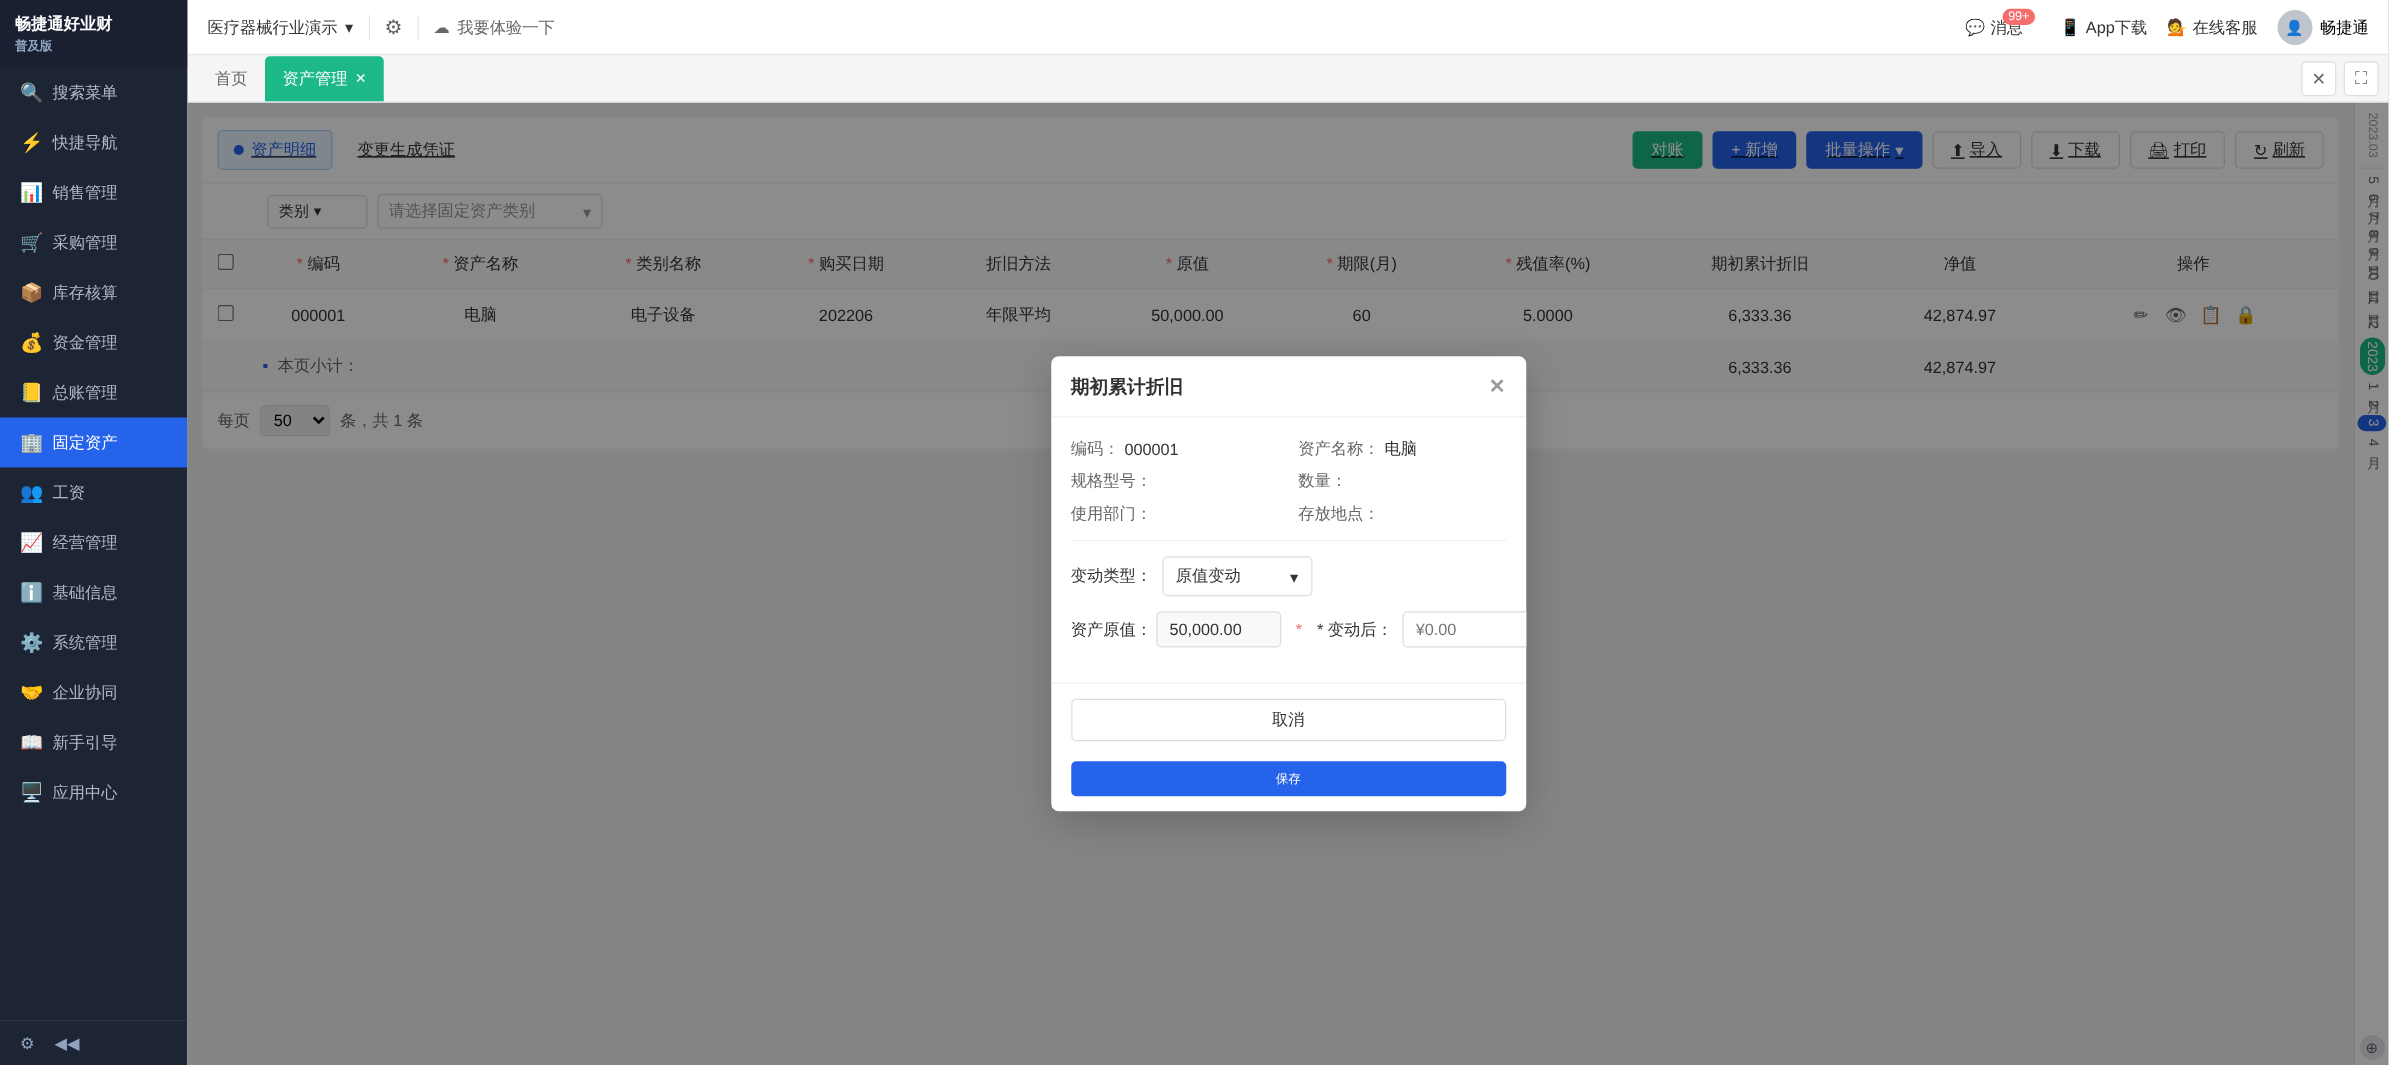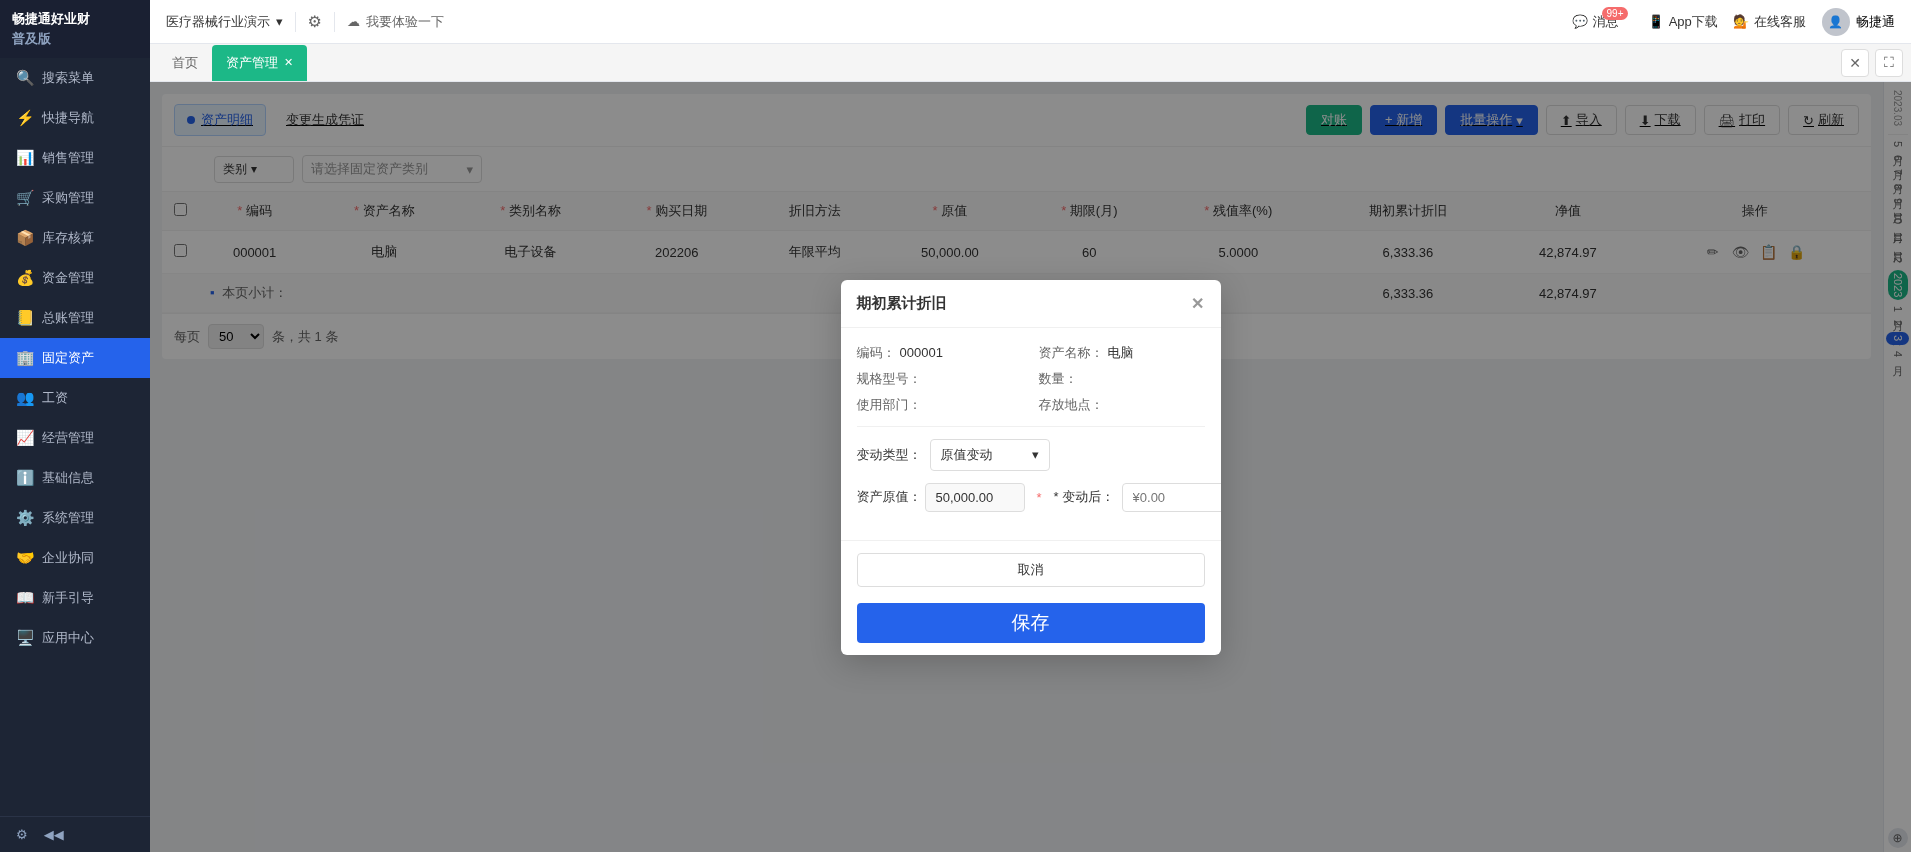--- a/index.html
+++ b/index.html
@@ -21,21 +21,21 @@
       background: #1a2032;
       color: #fff;
       font-size: 13px;
       font-weight: bold;
       display: flex;
       align-items: flex-start;
       gap: 6px;
       min-height: 48px;
     }
     .sidebar-logo-sub {
-      font-size: 13px;
+      font-size: 10px;
       color: #8fa3c0;
       margin-top: 2px;
     }
     .sidebar-scroll {
       flex: 1;
       overflow-y: auto;
       overflow-x: hidden;
     }
     .sidebar-item {
       display: flex;
@@ -470,21 +470,21 @@
       font-size: 13px;
       color: #333;
     }
     .btn-save {
       padding: 7px 28px;
       border-radius: 4px;
       border: none;
       background: #2563eb;
       color: #fff;
       cursor: pointer;
-      font-size: 19px;
+      font-size: 10px;
     }
   </style>
 </head>
 <body>
 
 <div class="sidebar">
   <div class="sidebar-logo">
     <div>
       <div>畅捷通好业财</div>
       <div class="sidebar-logo-sub">普及版</div>

